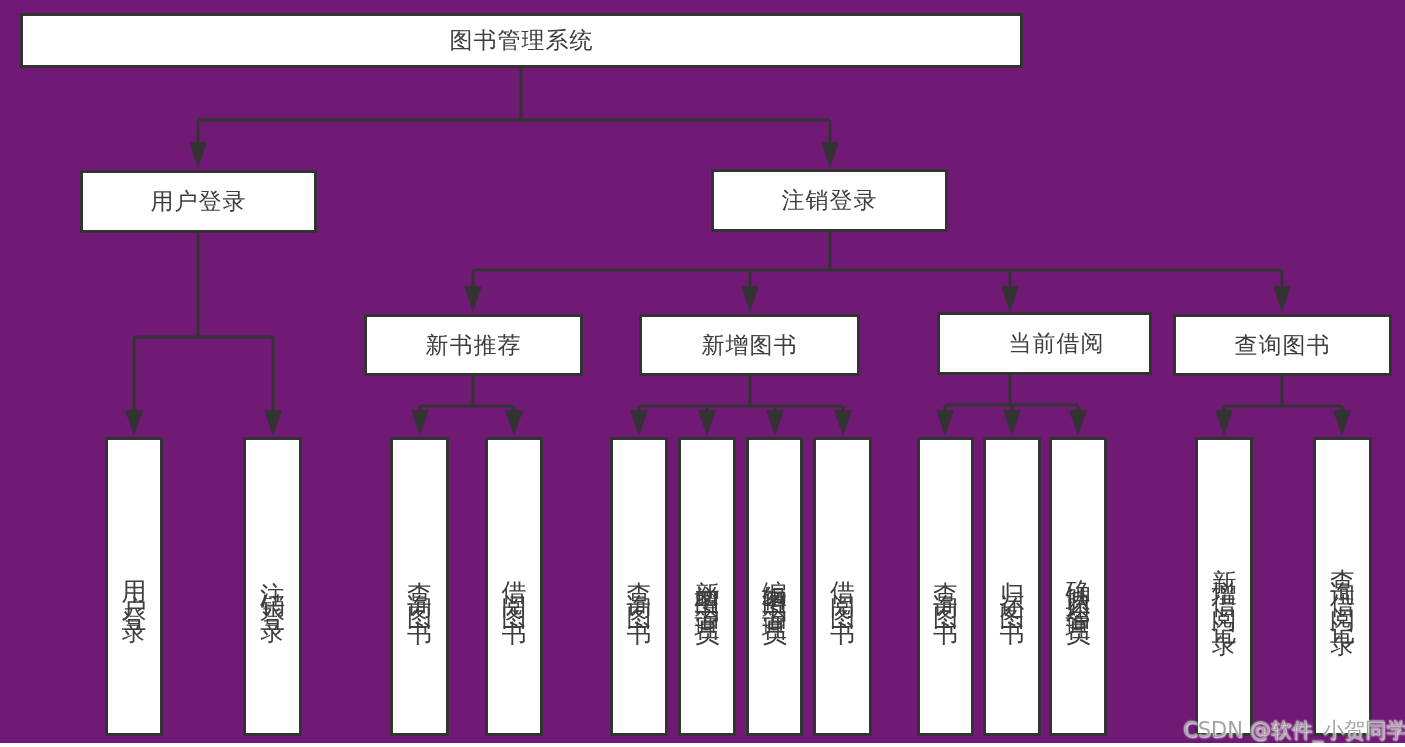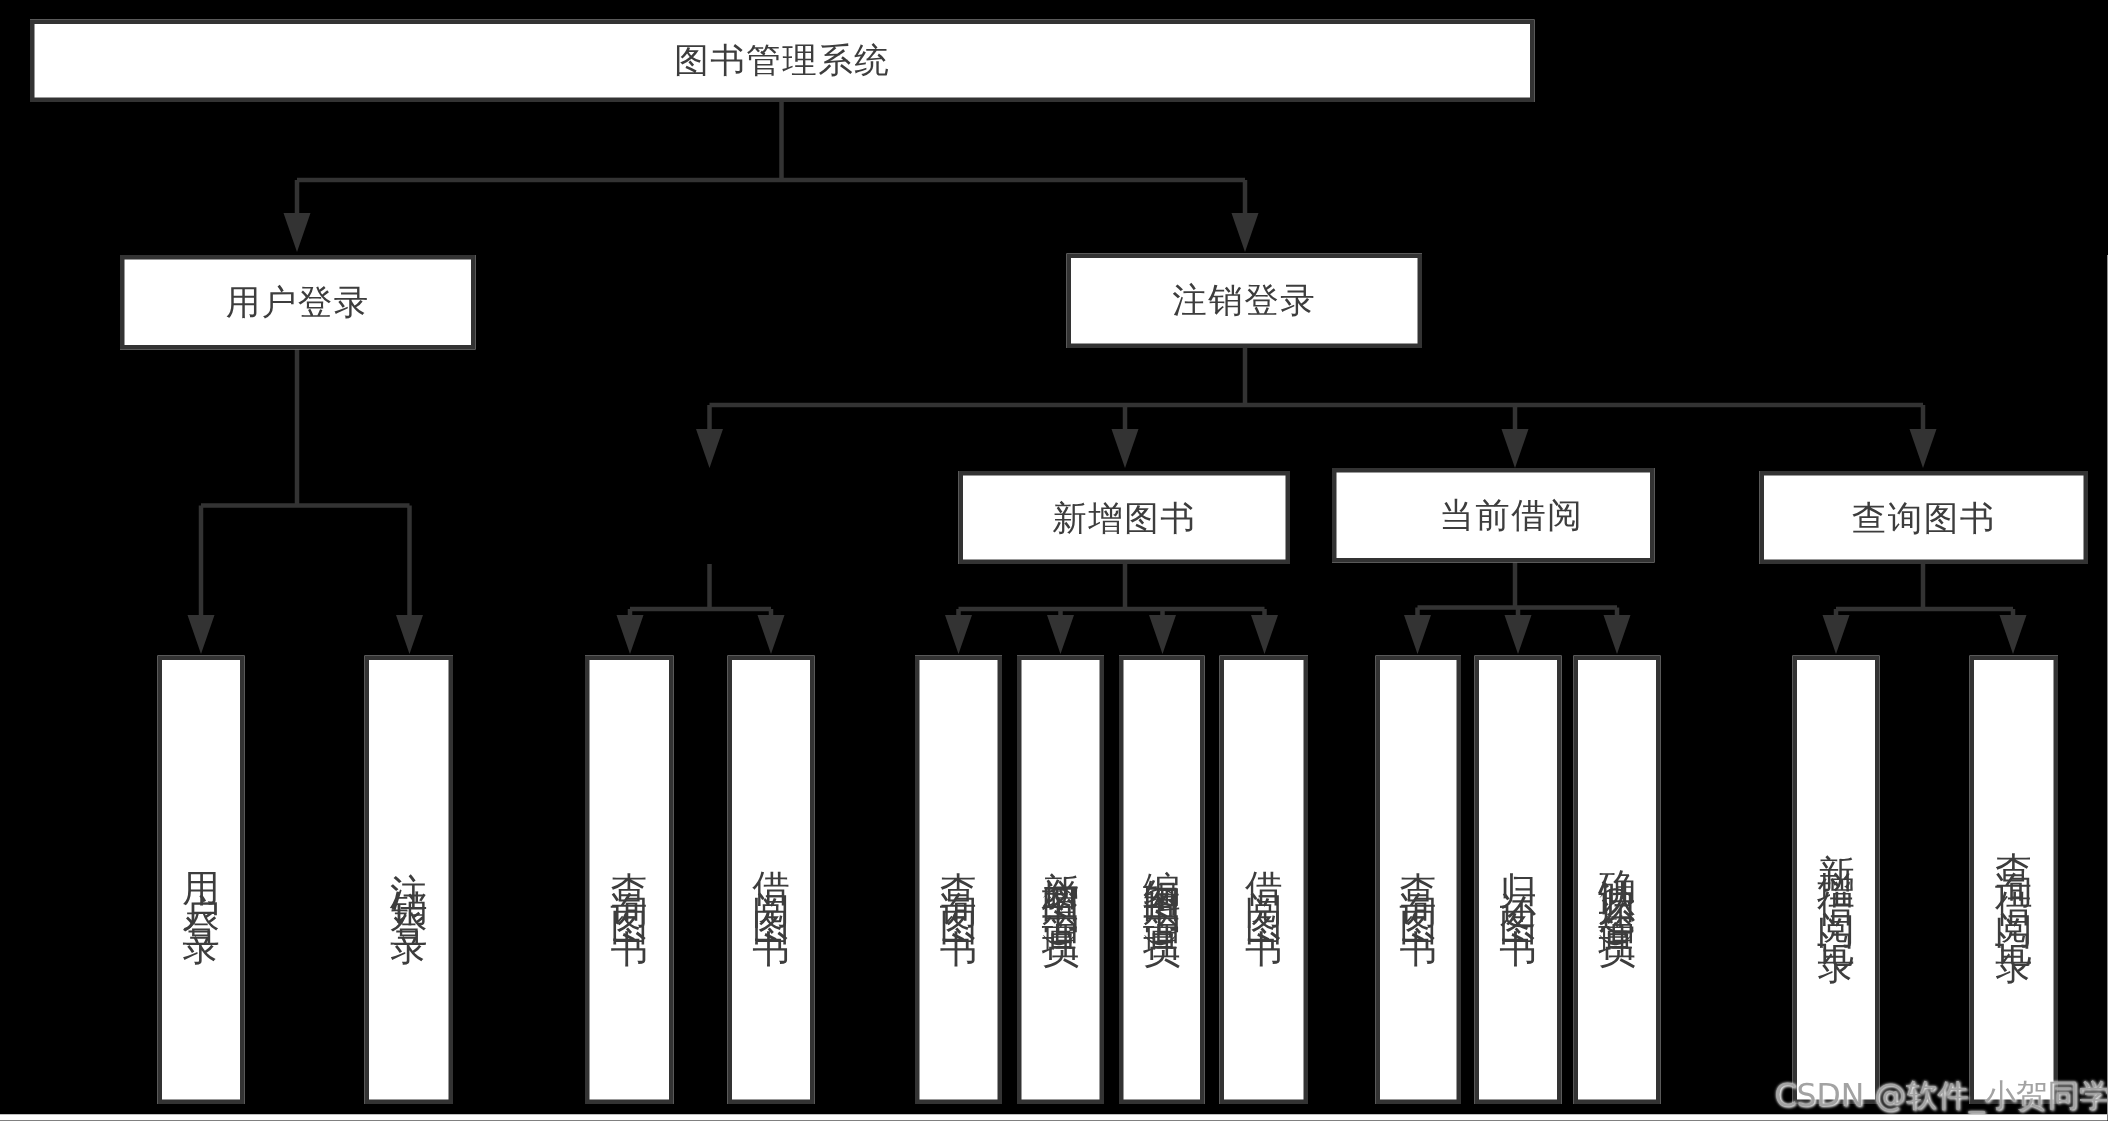--- a/index.html
+++ b/index.html
@@ -5,21 +5,21 @@
   html, body {
     margin: 0;
     padding: 0;
     background: #ffffff;
     font-family: "DejaVu Sans", "Liberation Sans", sans-serif;
   }
   .canvas {
     position: relative;
     width: 1405px;
     height: 743px;
-    background: #000000;
+    background: #701a75;
     overflow: hidden;
   }
   .connectors {
     position: absolute;
     left: 0;
     top: 0;
     z-index: 1;
   }
   .hbox {
     position: absolute;
@@ -106,22 +106,23 @@
       <polygon points="1215,410 1233,410 1224,436"></polygon>
       <polygon points="1333,410 1351,410 1342,436"></polygon>
     </g>
   </svg>
 
   <div class="hbox" style="left:20px; top:13px; width:1003px; height:55px;">图书管理系统</div>
 
   <div class="hbox" style="left:80px; top:170px; width:237px; height:63px;">用户登录</div>
   <div class="hbox" style="left:711px; top:169px; width:237px; height:63px;">注销登录</div>
 
+  <div class="hbox" style="left:364px; top:314px; width:219px; height:62px;">新书推荐</div>
   <div class="hbox" style="left:639px; top:314px; width:221px; height:62px;">新增图书</div>
-  <div class="hbox" style="left:888px; top:312px; width:215px; height:63px;padding-left:24px;">当前借阅</div>
+  <div class="hbox" style="left:937px; top:312px; width:215px; height:63px;padding-left:24px;">当前借阅</div>
   <div class="hbox" style="left:1173px; top:314px; width:219px; height:62px;">查询图书</div>
 
   <div class="vbox" style="left:105px; width:58px;">
     <span class="vtext">用户登录</span>
   </div>
   <div class="vbox" style="left:243px; width:59px;">
     <span class="vtext">注销登录</span>
   </div>
   <div class="vbox" style="left:390px; width:59px;">
     <span class="vtext">查询图书</span>

